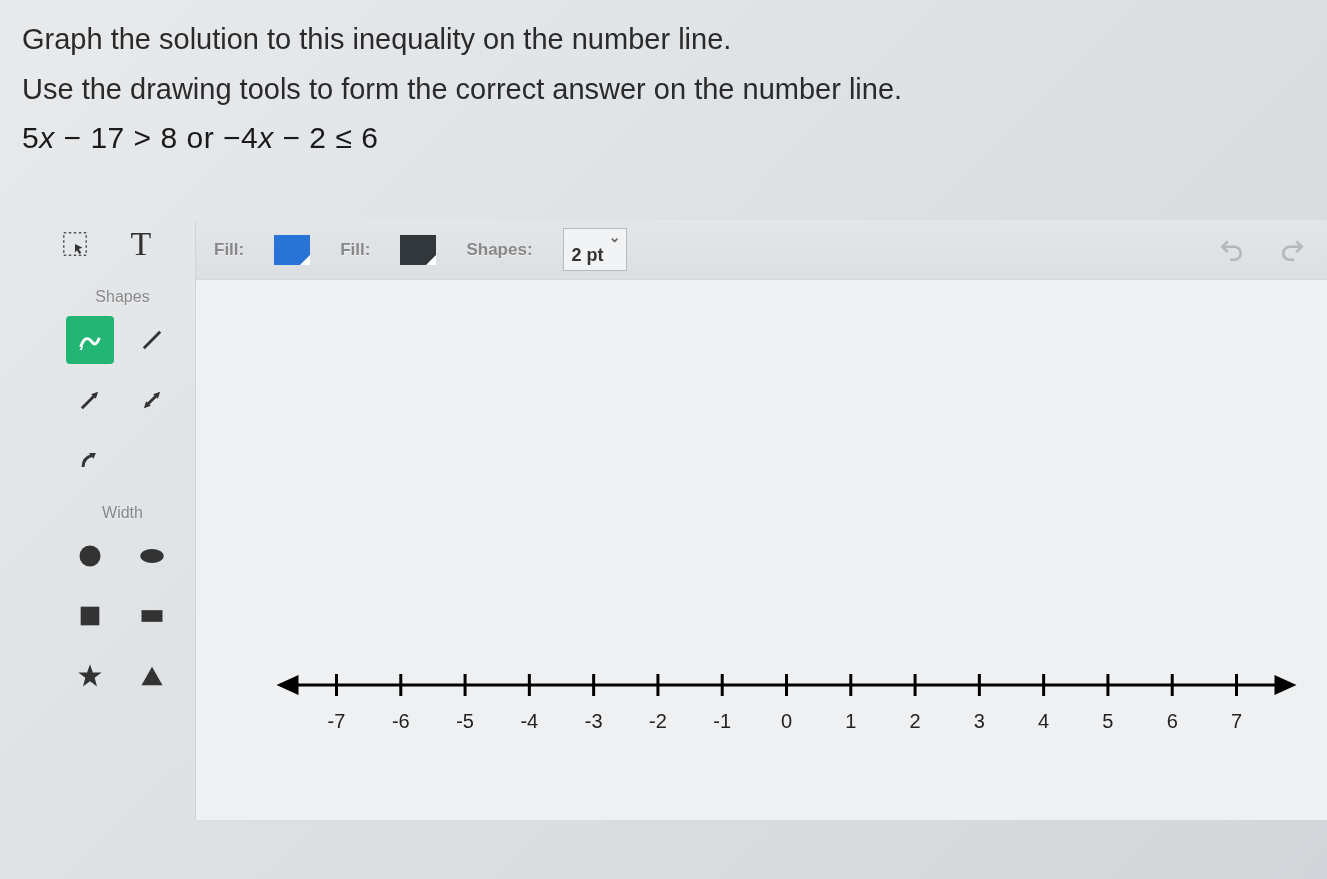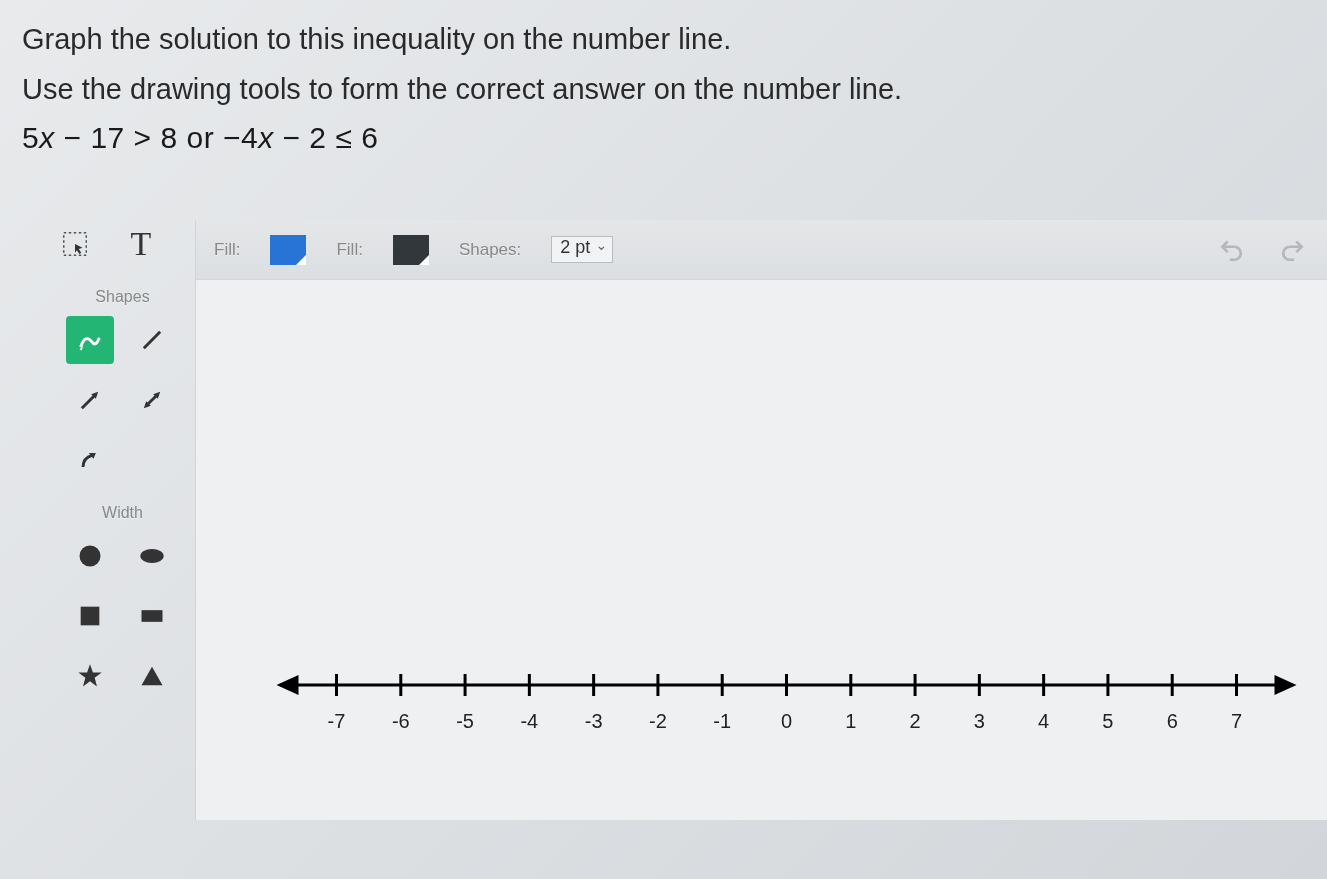--- a/index.html
+++ b/index.html
@@ -95,20 +95,21 @@
       border-left: 1px solid rgba(180,180,180,0.4);
     }
     .options-bar {
       height: 60px;
       background: linear-gradient(180deg, #e4e6e8 0%, #dcdfe2 100%);
       border-bottom: 1px solid rgba(180,180,180,0.3);
       display: flex;
       align-items: center;
       padding: 0 18px;
       gap: 30px;
+      font-weight: bold;
     }
     .opt-label {
       color: #888;
       font-size: 17px;
       text-shadow: 0 1px 0 rgba(255,255,255,0.5);
     }
     .color-swatch {
       width: 36px;
       height: 30px;
       position: relative;
@@ -119,21 +120,21 @@
     .swatch-corner {
       position: absolute;
       bottom: 0; right: 0;
       width: 0; height: 0;
       border-left: 10px solid transparent;
       border-bottom: 10px solid #fff;
     }
     .width-select {
       background: #f2f3f4;
       border: 1px solid #b8bcc0;
-      padding: 0 22px 4px 8px;
+      padding: 16px 22px 4px 8px;
       font-size: 18px;
       color: #333;
       position: relative;
       cursor: pointer;
     }
     .width-select::after {
       content: "⌄";
       position: absolute;
       right: 5px; top: 0px;
       font-size: 14px;

